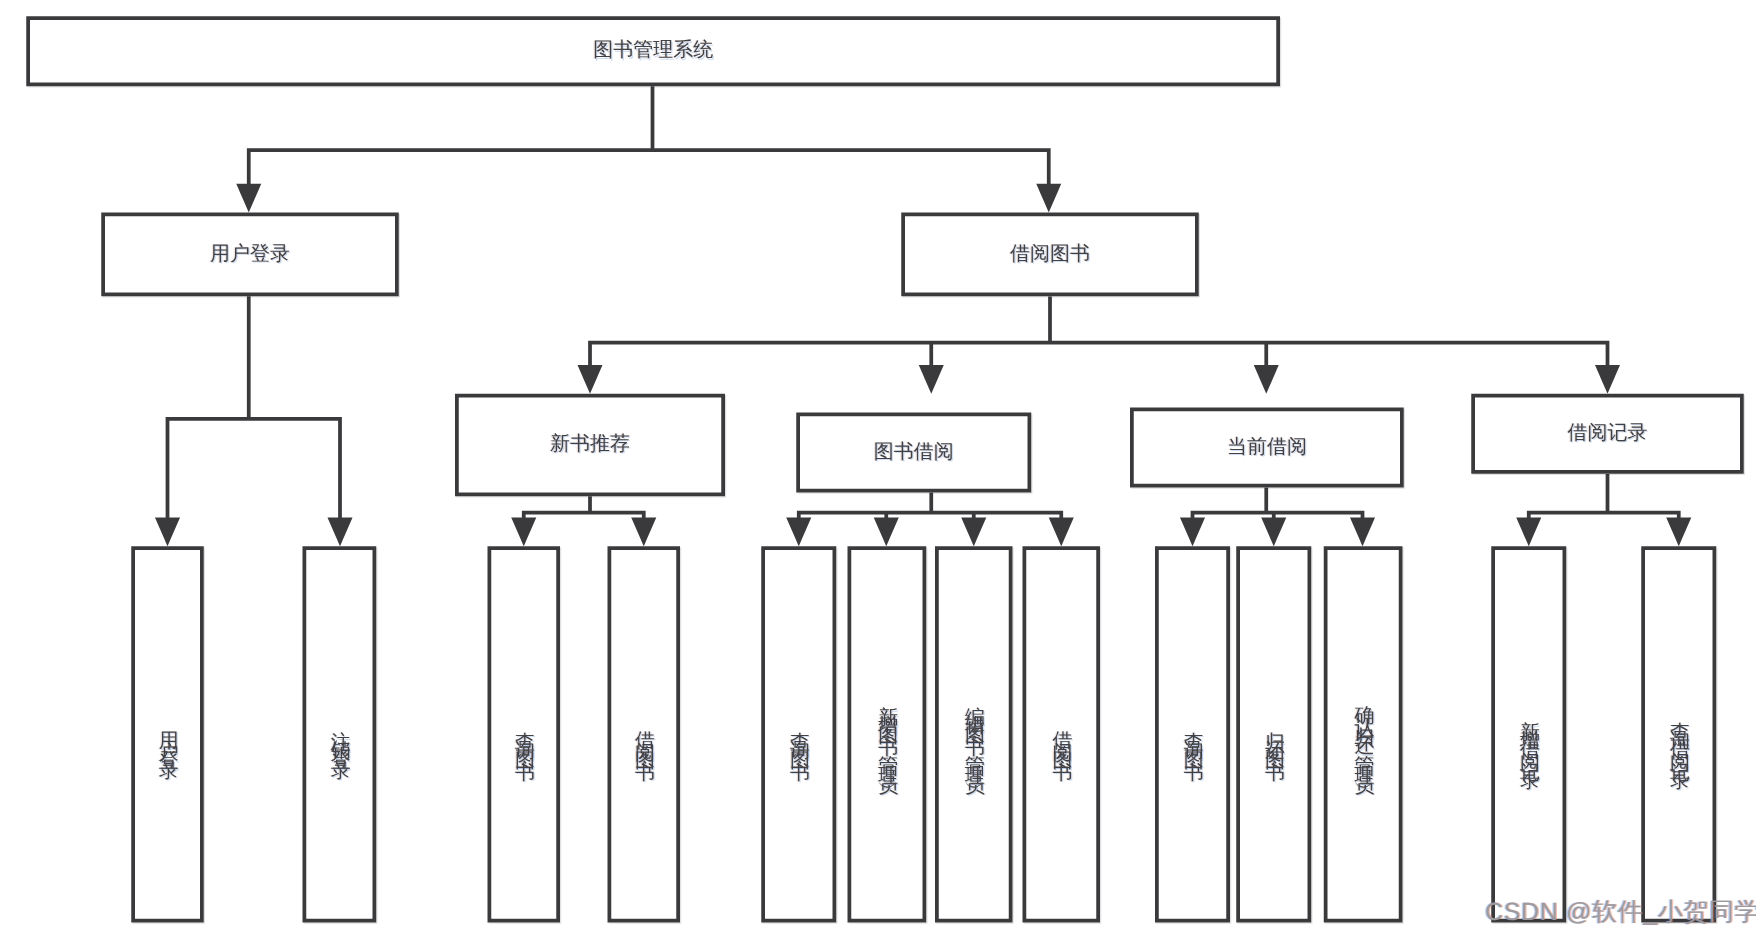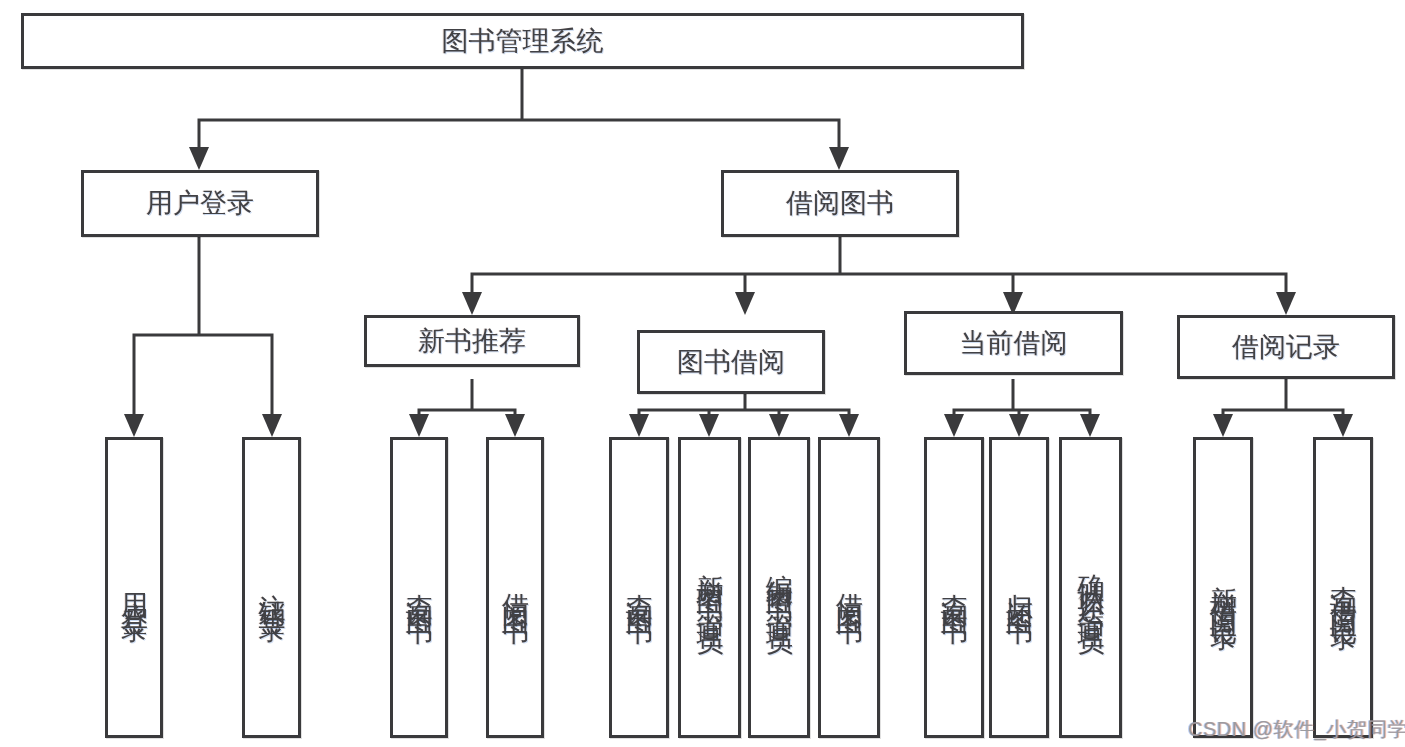--- a/index.html
+++ b/index.html
@@ -23,21 +23,21 @@
   }
   .node {
     position: absolute;
     box-sizing: border-box;
     border: 3px solid #3a3a3c;
     background: #ffffff;
     display: flex;
     align-items: center;
     justify-content: center;
     color: #414145;
-    font-size: 27px;
+    font-size: 16px;
     line-height: 1;
     box-shadow: 1px 1px 0 rgba(0,0,0,0.12);
   }
   .node span {
     text-shadow: 1px 1px 0 rgba(100,145,215,0.30), -1px 0 0 rgba(190,110,70,0.18);
     white-space: nowrap;
   }
   .node.vert span {
     writing-mode: vertical-rl;
     text-orientation: mixed;
@@ -108,27 +108,27 @@
     <span>图书管理系统</span>
   </div>
 
   <div class="node" style="left:81px; top:170px; width:238px; height:67px;">
     <span>用户登录</span>
   </div>
   <div class="node" style="left:721px; top:170px; width:238px; height:67px;">
     <span>借阅图书</span>
   </div>
 
-  <div class="node" style="left:364px; top:315px; width:216px; height:52px;">
+  <div class="node" style="left:364px; top:315px; width:216px; height:82px;">
     <span>新书推荐</span>
   </div>
   <div class="node" style="left:637px; top:330px; width:188px; height:64px;">
     <span>图书借阅</span>
   </div>
-  <div class="node" style="left:904px; top:311px; width:219px; height:64px;">
+  <div class="node" style="left:904px; top:326px; width:219px; height:64px;">
     <span>当前借阅</span>
   </div>
   <div class="node" style="left:1177px; top:315px; width:218px; height:64px;">
     <span>借阅记录</span>
   </div>
 
   <div class="node vert" style="left:105px; top:437px; width:58px; height:301px;">
     <span>用户登录</span>
   </div>
   <div class="node vert" style="left:242px; top:437px; width:59px; height:301px;">

